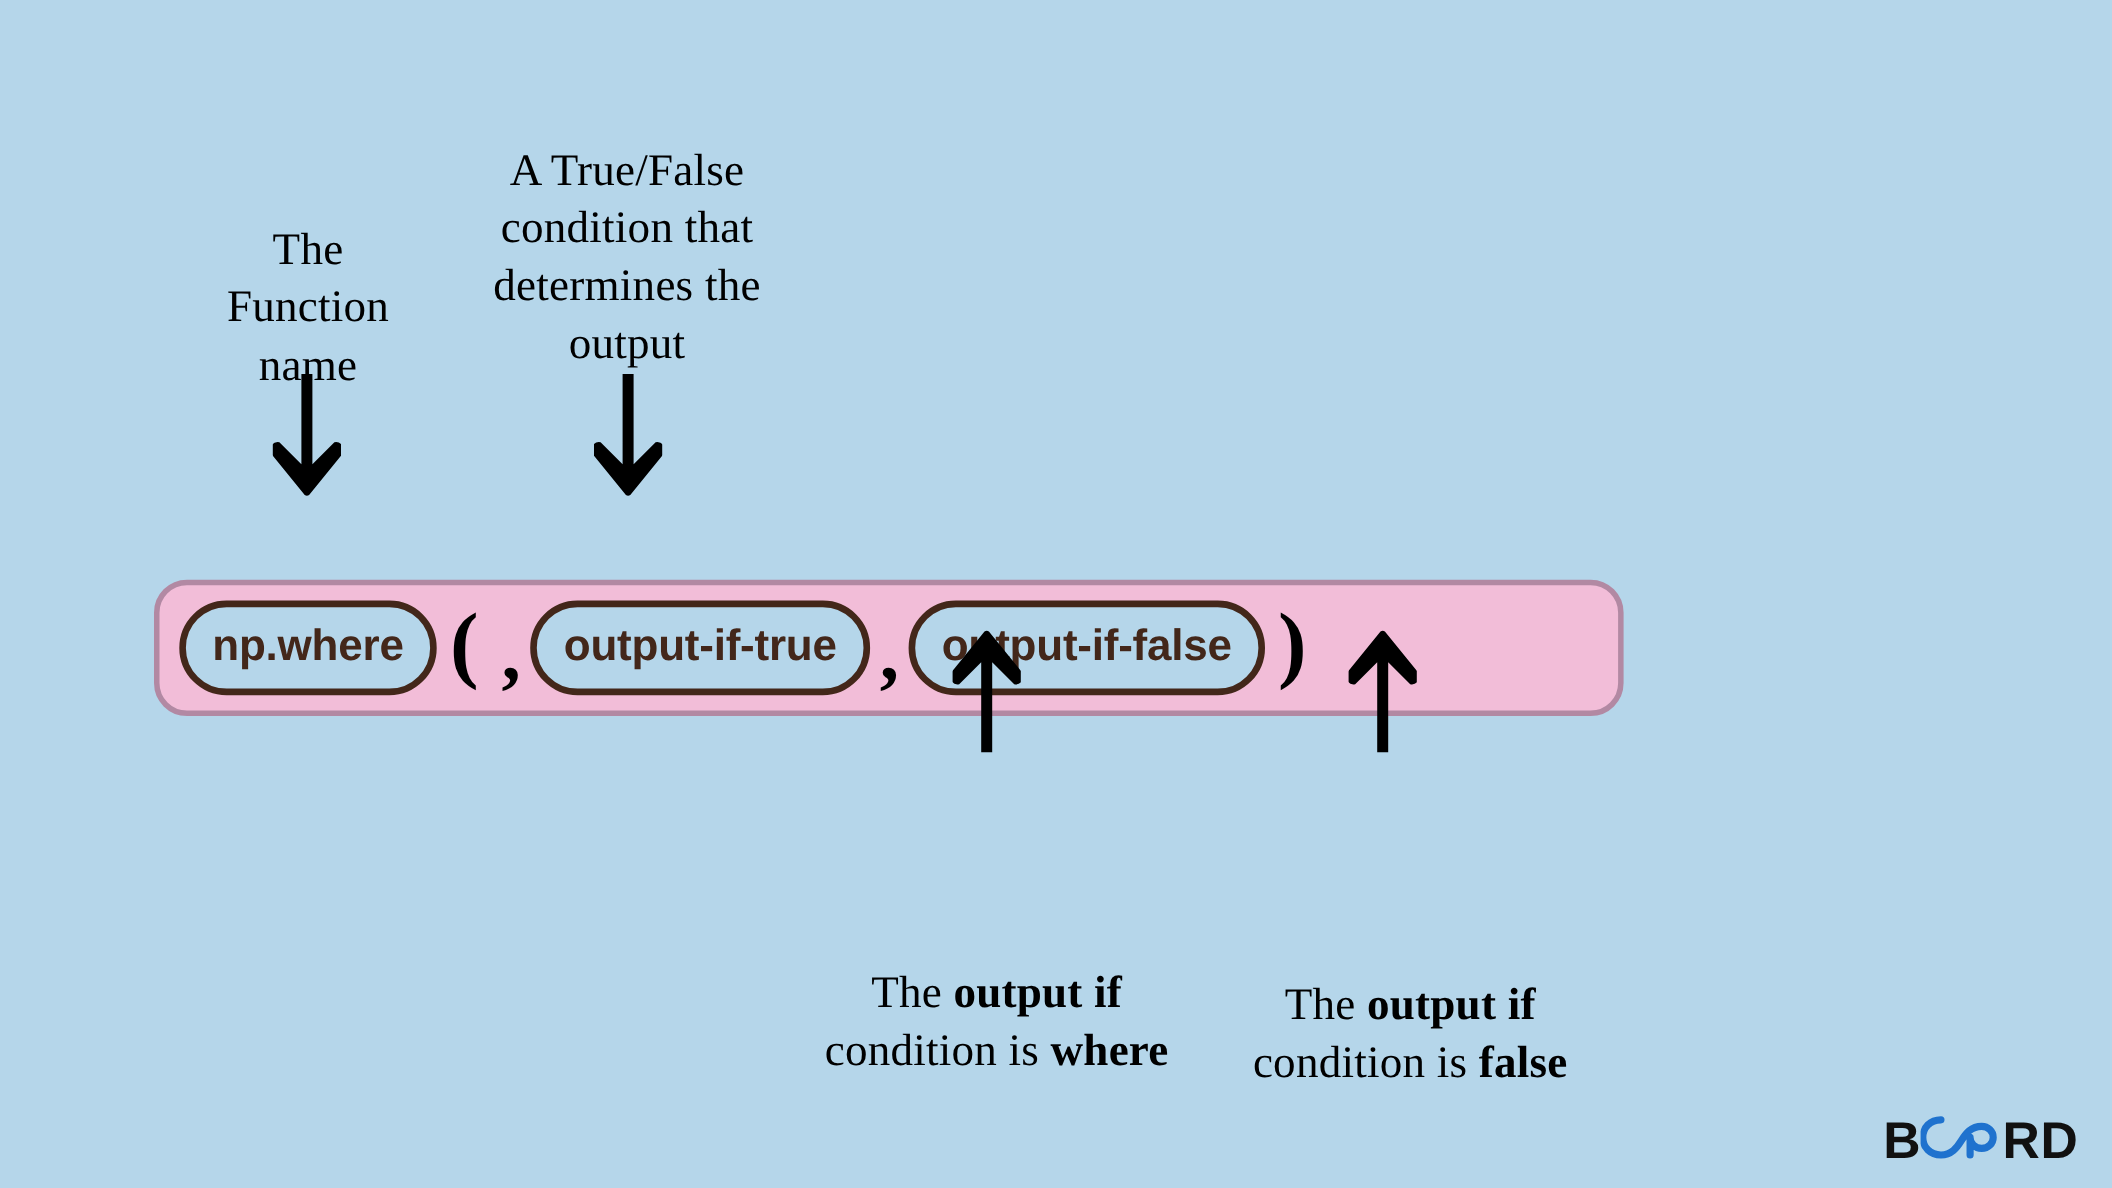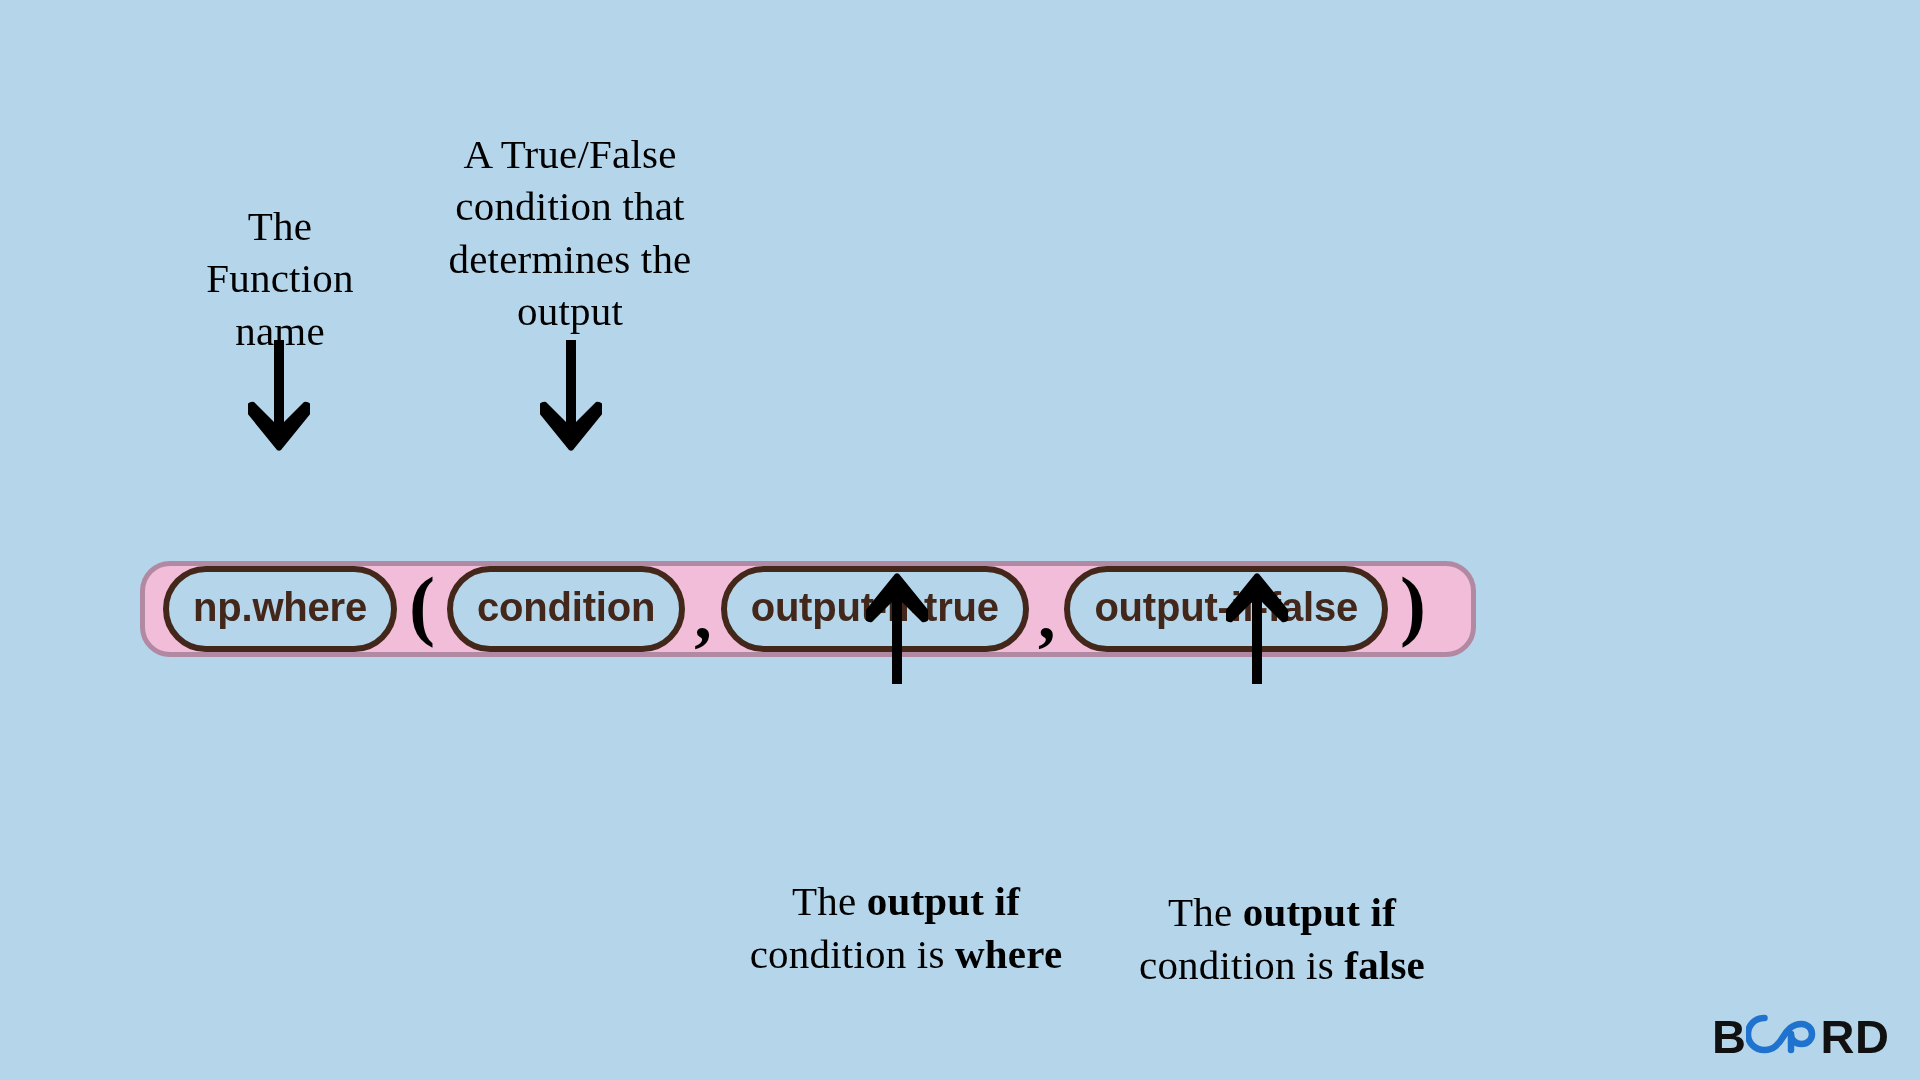--- a/index.html
+++ b/index.html
@@ -62,23 +62,23 @@
   }
   #arrow-to-function  { left: 248px;  top: 340px; }
   #arrow-to-condition { left: 540px;  top: 340px; }
   #arrow-to-true      { left: 866px;  top: 572px; }
   #arrow-to-false     { left: 1226px; top: 572px; }
 
   
   #syntax-bar {
     position: absolute;
     left: 140px;
-    top: 561px;
+    top: 527px;
     width: 1336px;
-    height: 96px;
+    height: 124px;
     box-sizing: border-box;
     background: #F2BDD8;
     border: 5px solid #B289A3;
     border-radius: 30px;
     display: flex;
     flex-direction: row;
     align-items: center;
     padding: 0 14px 0 18px;
   }
 
@@ -169,23 +169,20 @@
   </div>
 
   <div id="syntax-bar">
 
     <div class="pill">
       <span>np.where</span>
     </div>
 
     <div class="punct paren">(</div>
 
-    <div class="pill">
-      <span>condition</span>
-    </div>
 
     <div class="punct comma">,</div>
 
     <div class="pill">
       <span>output-if-true</span>
     </div>
 
     <div class="punct comma">,</div>
 
     <div class="pill">

